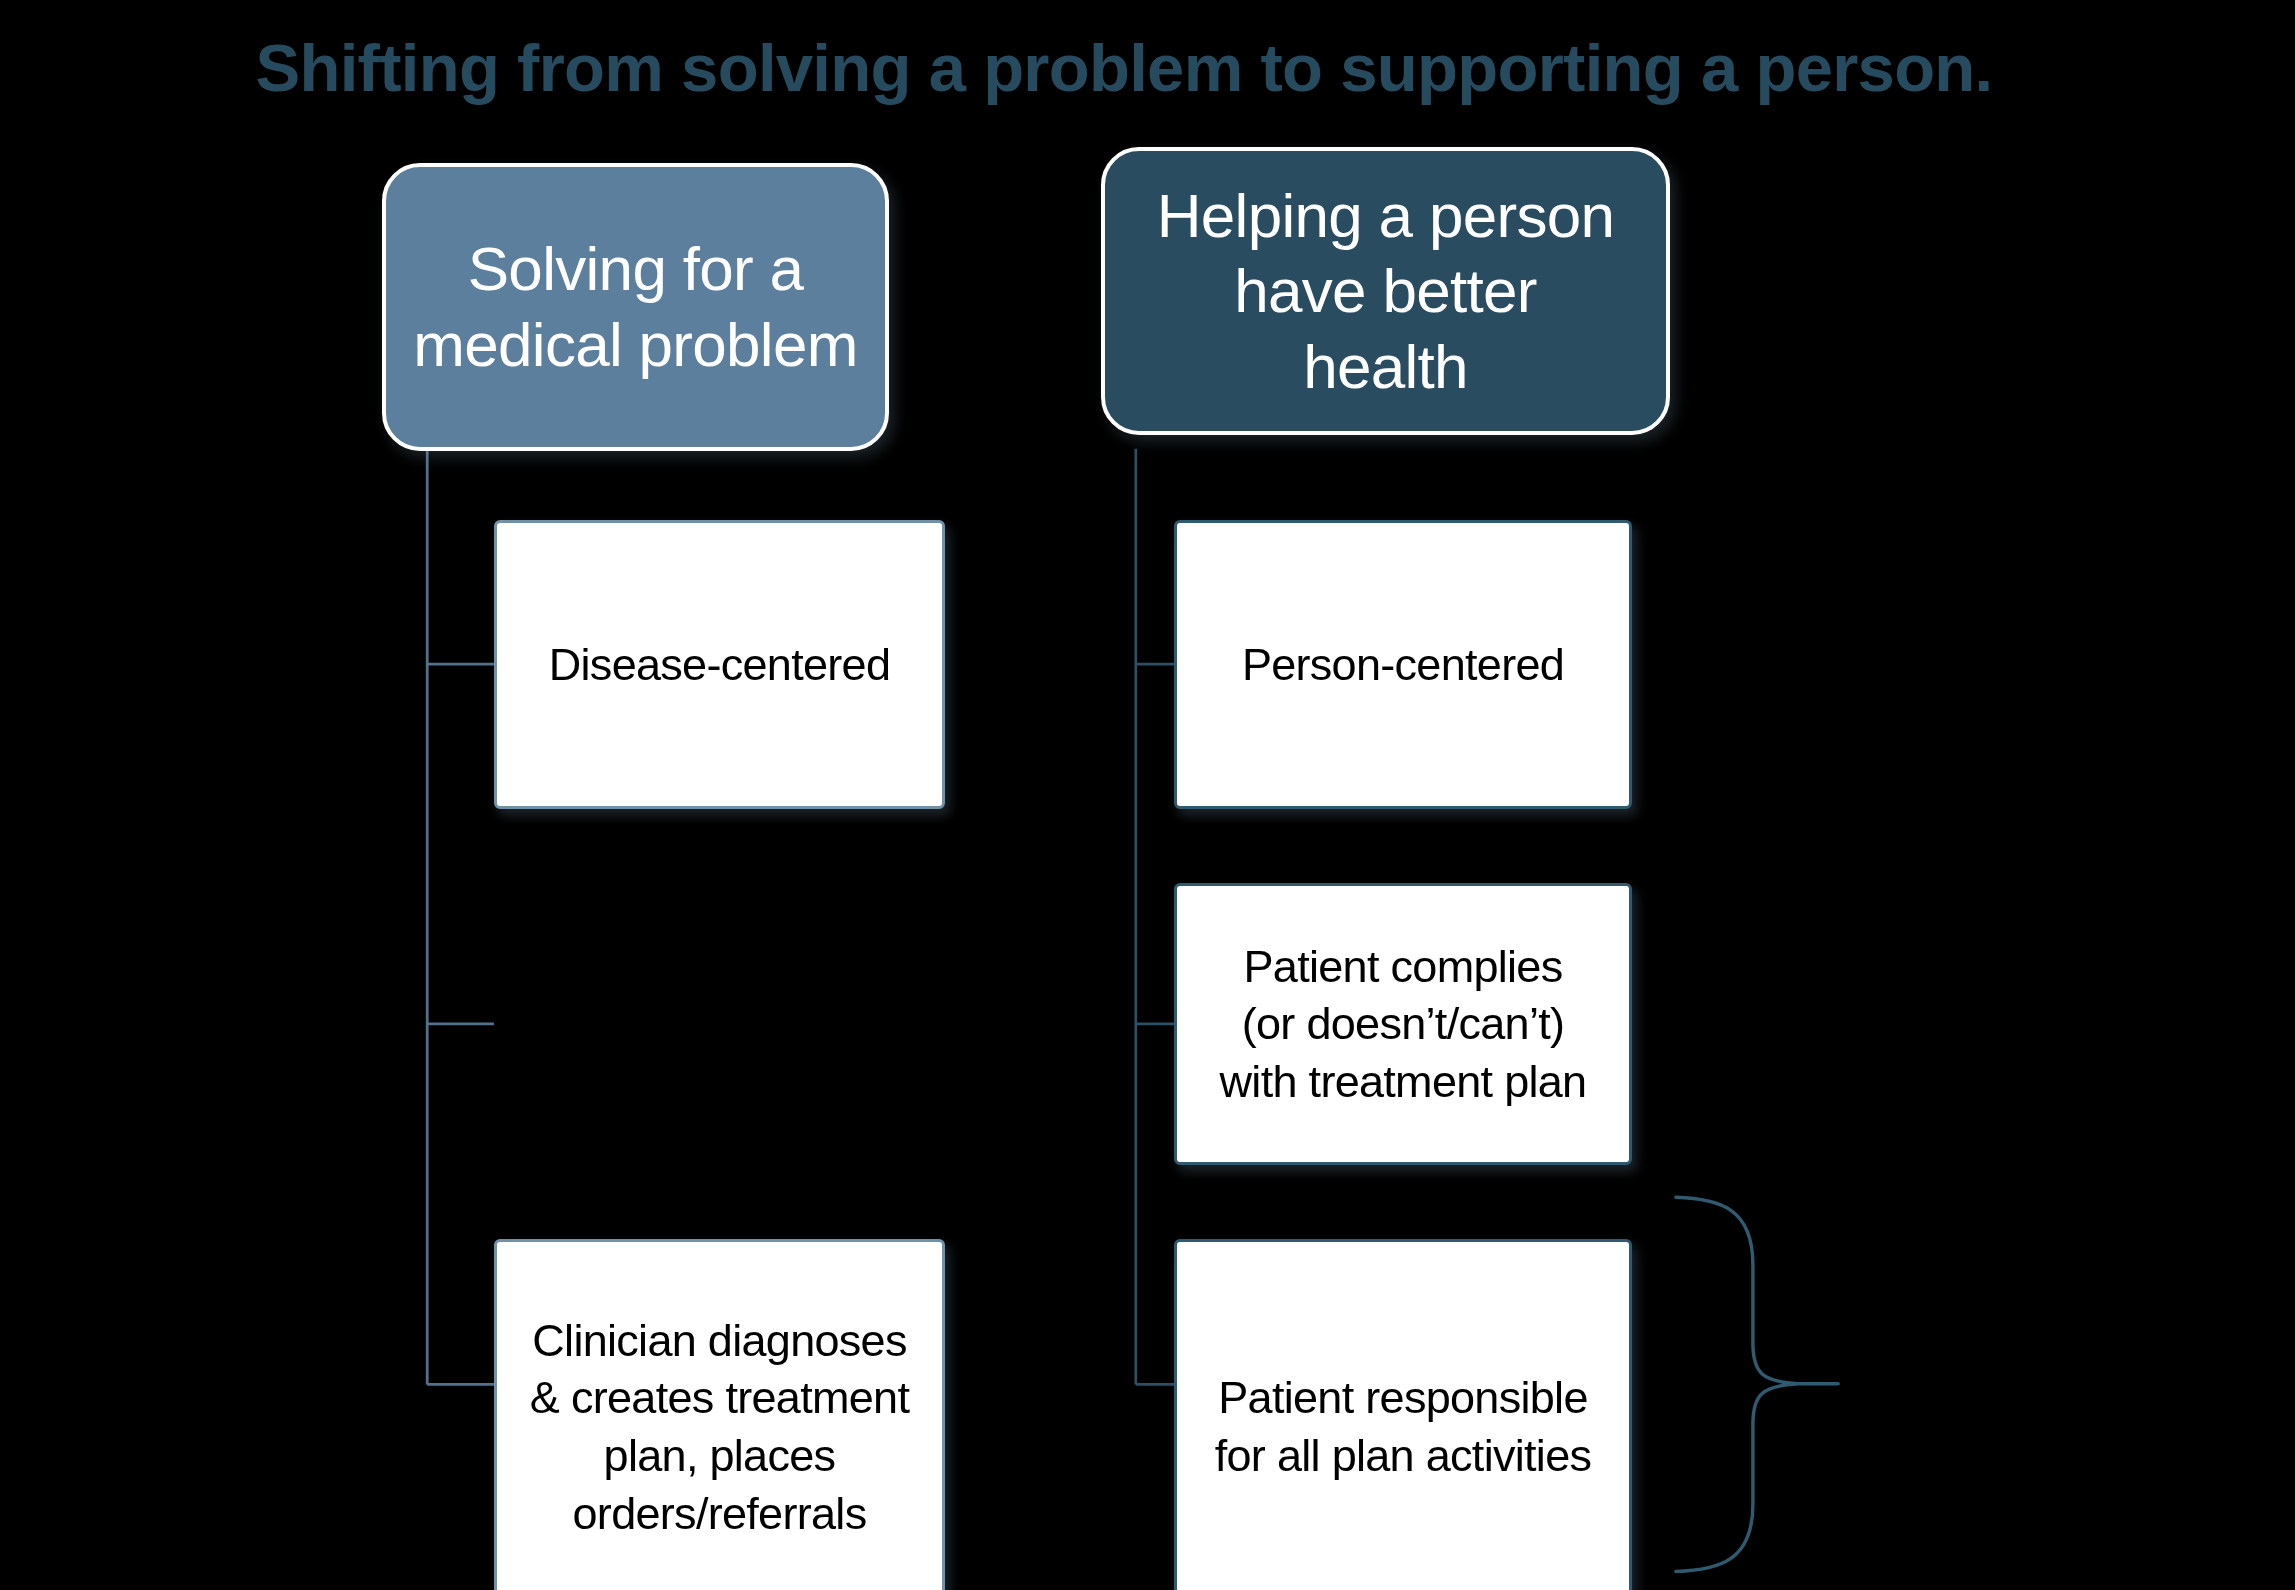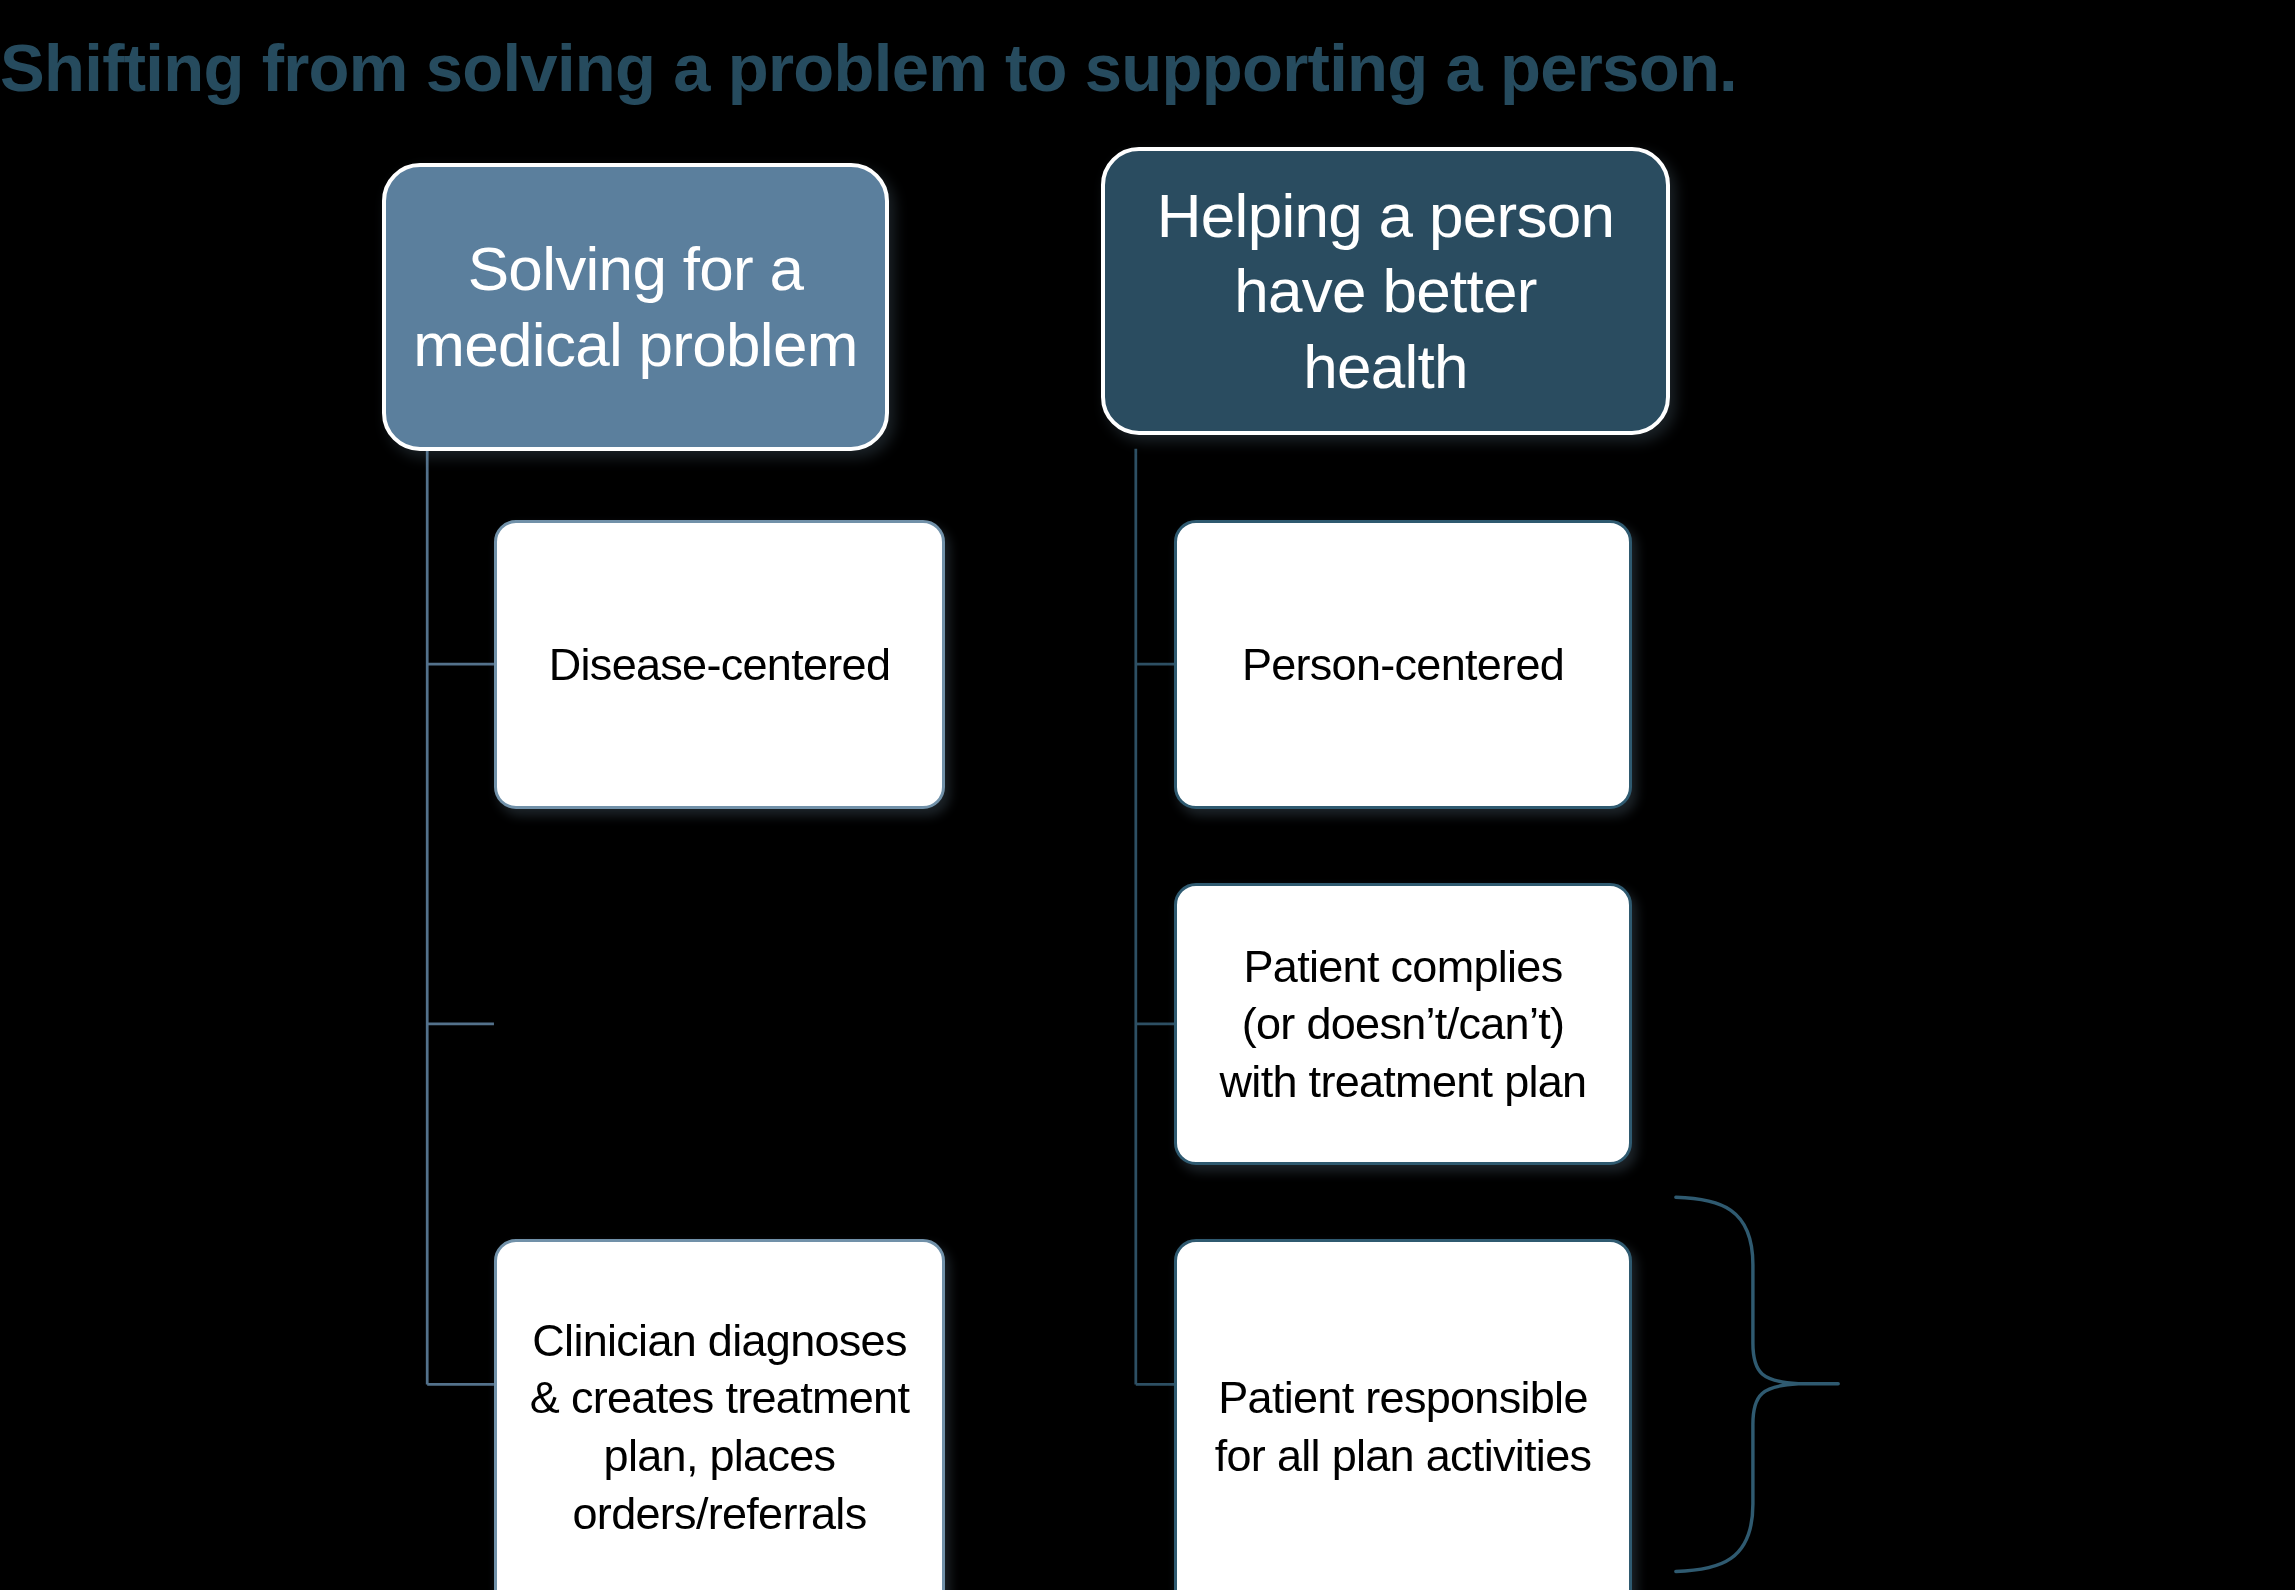--- a/index.html
+++ b/index.html
@@ -20,21 +20,21 @@
   html,body{background:var(--background,#000);}
   body{
     width:2295px;height:1591px;
     font-family:"Liberation Sans", sans-serif;
     position:relative;overflow:hidden;
   }
   .slide{position:absolute;inset:0;}
   .title{
     position:absolute;top:29px;left:0;width:100%;
     padding-right:47px;
-    text-align:left;
+    text-align:center;
     font-size:67px;font-weight:700;letter-spacing:-0.7px;
     color:var(--title-text);
   }
   .overlay{position:absolute;top:0;left:0;width:2295px;height:1591px;}
   .conn-l{stroke:var(--left-connector);stroke-width:4;fill:none;}
   .conn-r{stroke:var(--right-connector);stroke-width:4;fill:none;}
   .brace{stroke:var(--brace);stroke-width:5;fill:none;stroke-linecap:round;}
   .hdr{
     position:absolute;
     border:4.8px solid #fff;border-radius:38px;
@@ -42,21 +42,21 @@
     text-align:center;color:var(--header-text);
     font-size:62px;line-height:1.22;letter-spacing:-0.7px;
     white-space:pre-line;
     box-shadow:5.5px 6.9px 13.8px rgba(120,150,175,.22);
   }
   .hdr-left{left:382px;top:163px;width:507px;height:288px;background:var(--left-header-fill);}
   .hdr-right{left:1101px;top:147px;width:569px;height:288px;background:var(--right-header-fill);}
   .item{
     position:absolute;
     background:var(--box-fill);
-    border-radius:22px;
+    border-radius:6px;
     display:flex;align-items:center;justify-content:center;
     text-align:center;color:var(--box-text);
     font-size:45px;line-height:1.28;letter-spacing:-0.7px;
     white-space:pre-line;
     box-shadow:4.8px 6.2px 11px rgba(110,140,160,.25);
   }
   .item-l{left:494px;width:451px;border:3.4px solid var(--left-box-border);}
   .item-r{left:1174px;width:458px;border:3.4px solid var(--right-box-border);text-align:center;}
   .row1{top:520px;height:289px;}
   .row2{top:883px;height:282px;}

